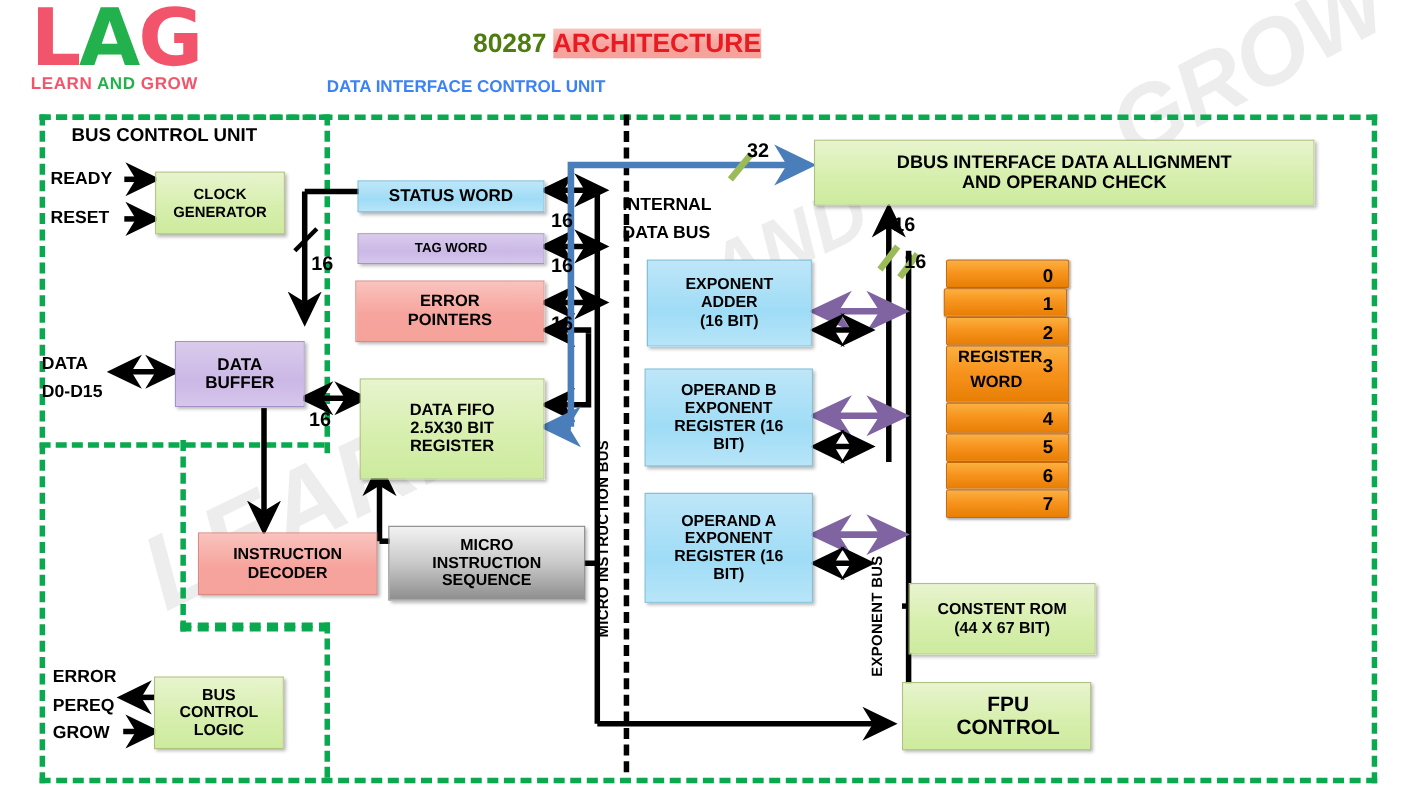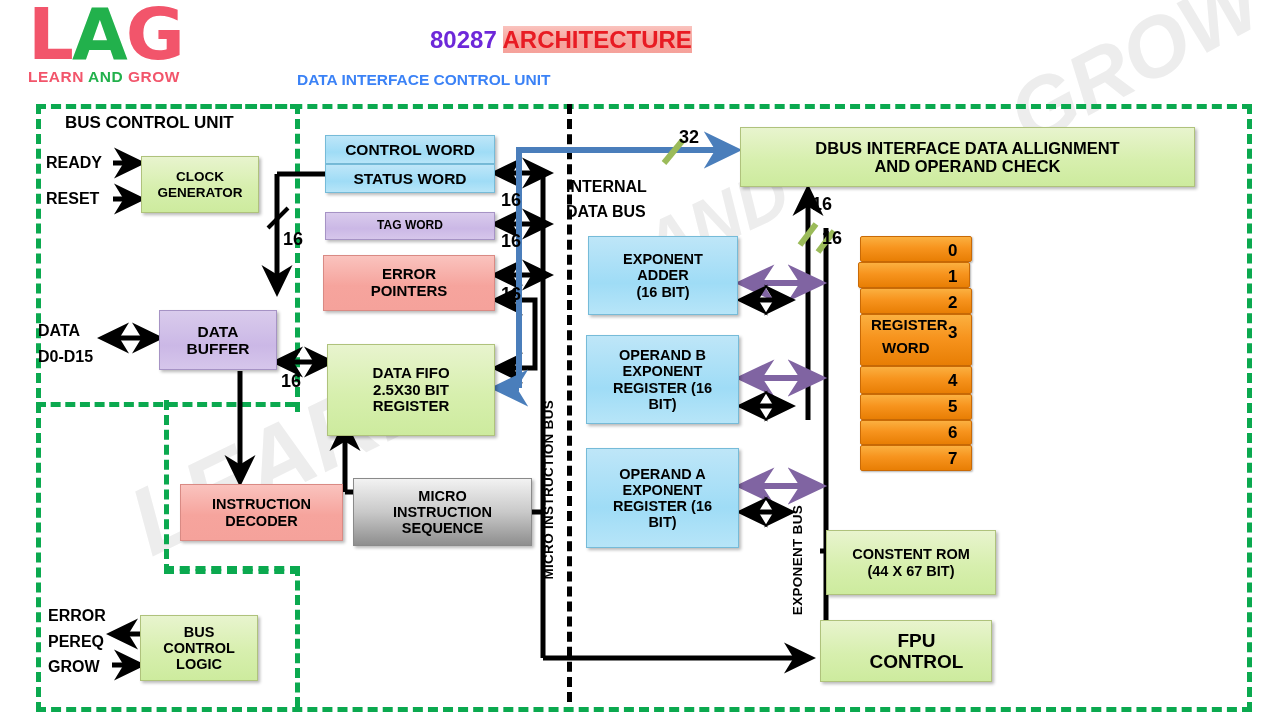--- a/index.html
+++ b/index.html
@@ -24,21 +24,21 @@
   .logo .l{color:#F2556B;}
   .logo .a{color:#22B14C;}
   .logo .g{color:#F2556B;}
   .logo .sub{font-size:15.5px;font-weight:bold;letter-spacing:.5px;margin-top:4px;}
   .logo .s1{color:#F2556B;}
   .logo .s2{color:#22B14C;}
 
   
   .title{position:absolute;left:430px;top:26px;font-size:24px;font-weight:bold;z-index:5;
         white-space:nowrap;}
-  .title .blk{color:#6d28d9;}
+  .title .blk{color:#4d7c0f;}
   .title .red{color:#E81B23;}
   .subtitle{position:absolute;left:297px;top:71px;font-size:15.5px;font-weight:bold;
         color:#3b82f6;z-index:5;white-space:nowrap;}
 
   
   .greendash{position:absolute;z-index:1;}
   .gd-outer{left:36px;top:104px;width:1206px;height:598px;
       border:5px dashed #0BA94F;}
   .gd-bcu{left:36px;top:104px;width:259px;height:303px;
       border:5px dashed #0BA94F;border-bottom:none;border-left:none;}
@@ -225,23 +225,20 @@
     <span style="white-space:pre-line">INSTRUCTION
 DECODER</span>
   </div>
 
   <div class="box grey" style="left:353px;top:478px;width:179px;height:68px;font-size:14.5px;">
     <span style="white-space:pre-line">MICRO
 INSTRUCTION
 SEQUENCE</span>
   </div>
 
-  <div class="box blue" style="left:325px;top:135px;width:170px;height:29px;font-size:15.5px;">
-    <span>CONTROL  WORD</span>
-  </div>
 
   <div class="box blue" style="left:325px;top:164px;width:170px;height:29px;font-size:15.5px;">
     <span>STATUS  WORD</span>
   </div>
 
   <div class="box purple" style="left:325px;top:212px;width:170px;height:28px;font-size:12px;">
     <span>TAG WORD</span>
   </div>
 
   <div class="box red" style="left:323px;top:255px;width:172px;height:56px;font-size:15px;">

